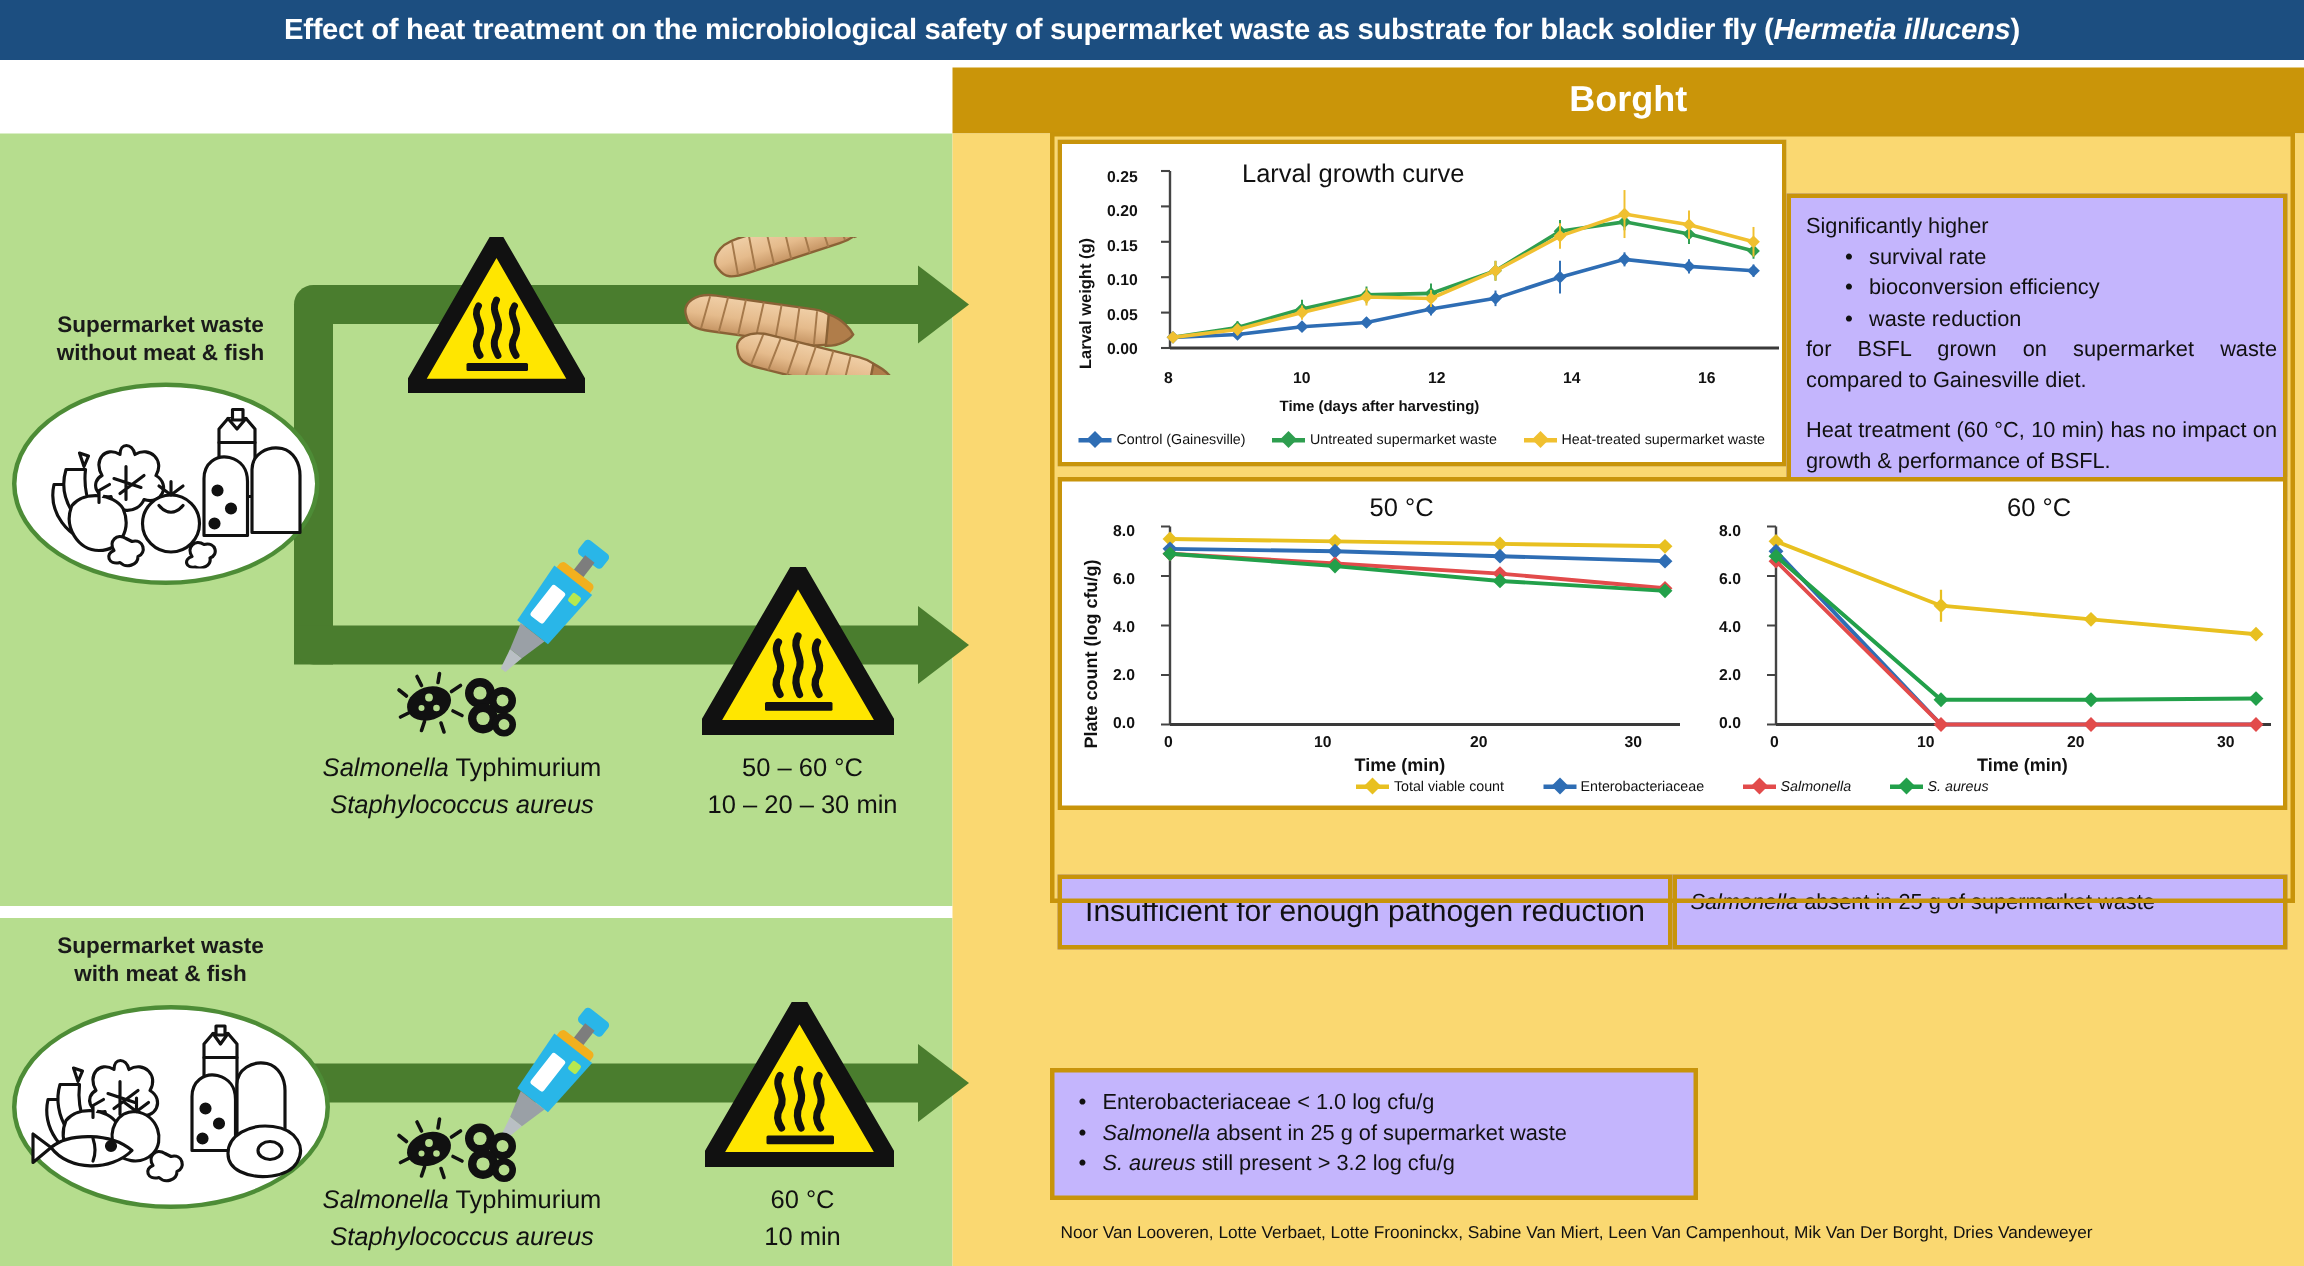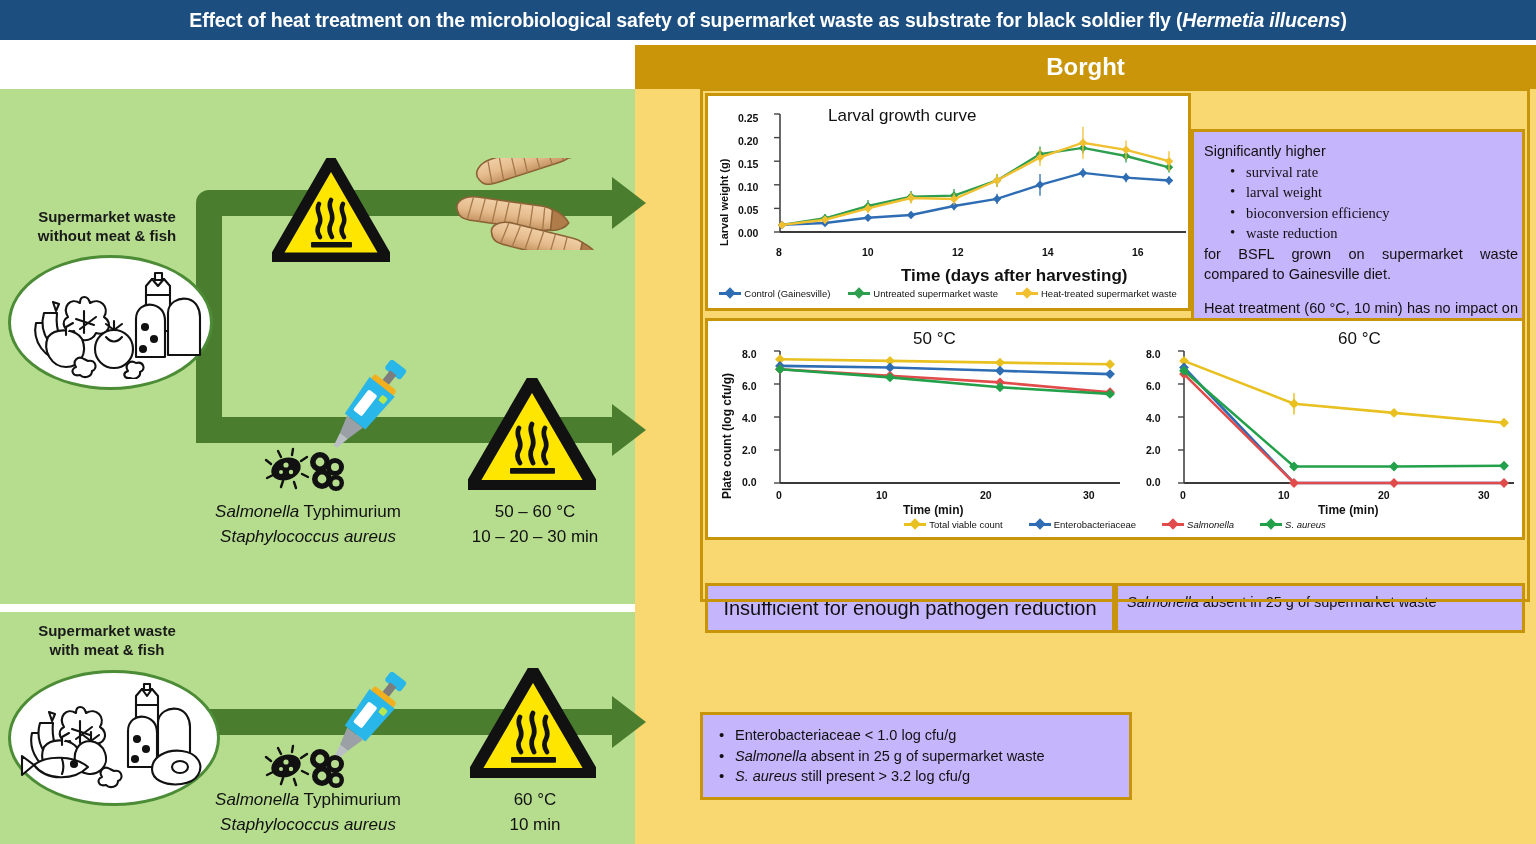--- a/index.html
+++ b/index.html
@@ -428,21 +428,21 @@
   </div>
 
   <div class="cond-label" style="left:440px; top:788px; width:190px;">
     <div>60 °C</div>
     <div>10 min</div>
   </div>
 
   <div class="card" style="left:705px; top:93px; width:486px; height:218px;">
     <div class="chart-title" style="left:120px; top:10px; font-size:17px;">Larval growth curve</div>
     <div class="axis-label vert" style="left:10px; top:150px;">Larval weight (g)</div>
-    <div class="axis-label" style="left:145px; top:170px; font-size:17px;margin-left:48px;">Time (days after harvesting)</div>
+    <div class="axis-label" style="left:145px; top:170px; font-size:10px;">Time (days after harvesting)</div>
 
     <div class="tick" style="left:30px; top:131px;">0.00</div>
     <div class="tick" style="left:30px; top:108px;">0.05</div>
     <div class="tick" style="left:30px; top:85px;">0.10</div>
     <div class="tick" style="left:30px; top:62px;">0.15</div>
     <div class="tick" style="left:30px; top:39px;">0.20</div>
     <div class="tick" style="left:30px; top:16px;">0.25</div>
 
     <div class="tick" style="left:68px; top:150px;">8</div>
     <div class="tick" style="left:154px; top:150px;">10</div>
@@ -556,23 +556,22 @@
       <span class="legend-item">
         <span class="lg-line" style="background:#f0c030;"></span>
         <span>Heat-treated supermarket waste</span>
       </span>
     </div>
   </div>
 
   <div class="card card-cream" style="left:1191px; top:93px; width:334px; height:218px;">
     <div class="txt-box" style="left:10px; top:9px; width:314px;">
       <div>Significantly higher</div>
-      <ul style="margin-left:22px;font-family:Liberation Serif, serif;">
+      <ul style="margin-left:22px;">
         <li>survival rate</li>
-        <li>larval weight</li>
         <li>bioconversion efficiency</li>
         <li>waste reduction</li>
       </ul>
       <div class="justified">for BSFL grown on supermarket waste compared to Gainesville diet.</div>
       <div class="justified" style="margin-top:13px;">Heat treatment (60 °C, 10 min) has no impact on growth &amp; performance of BSFL.</div>
     </div>
   </div>
 
   <div class="card" style="left:705px; top:318px; width:820px; height:222px;">
 
@@ -731,14 +730,15 @@
   <div class="card card-cream" style="left:700px; top:676px; width:432px; height:88px;">
     <div class="txt-box" style="left:12px; top:10px; width:410px;">
       <ul>
         <li><span>Enterobacteriaceae &lt; 1.0 log cfu/g</span></li>
         <li><i>Salmonella</i><span> absent in 25 g of supermarket waste</span></li>
         <li><i>S. aureus</i><span> still present &gt; 3.2 log cfu/g</span></li>
       </ul>
     </div>
   </div>
 
+  <div class="authors" style="left:707px; top:816px;">Noor Van Looveren, Lotte Verbaet, Lotte Frooninckx, Sabine Van Miert, Leen Van Campenhout, Mik Van Der Borght, Dries Vandeweyer</div>
 
 </div>
 
 </body></html>

